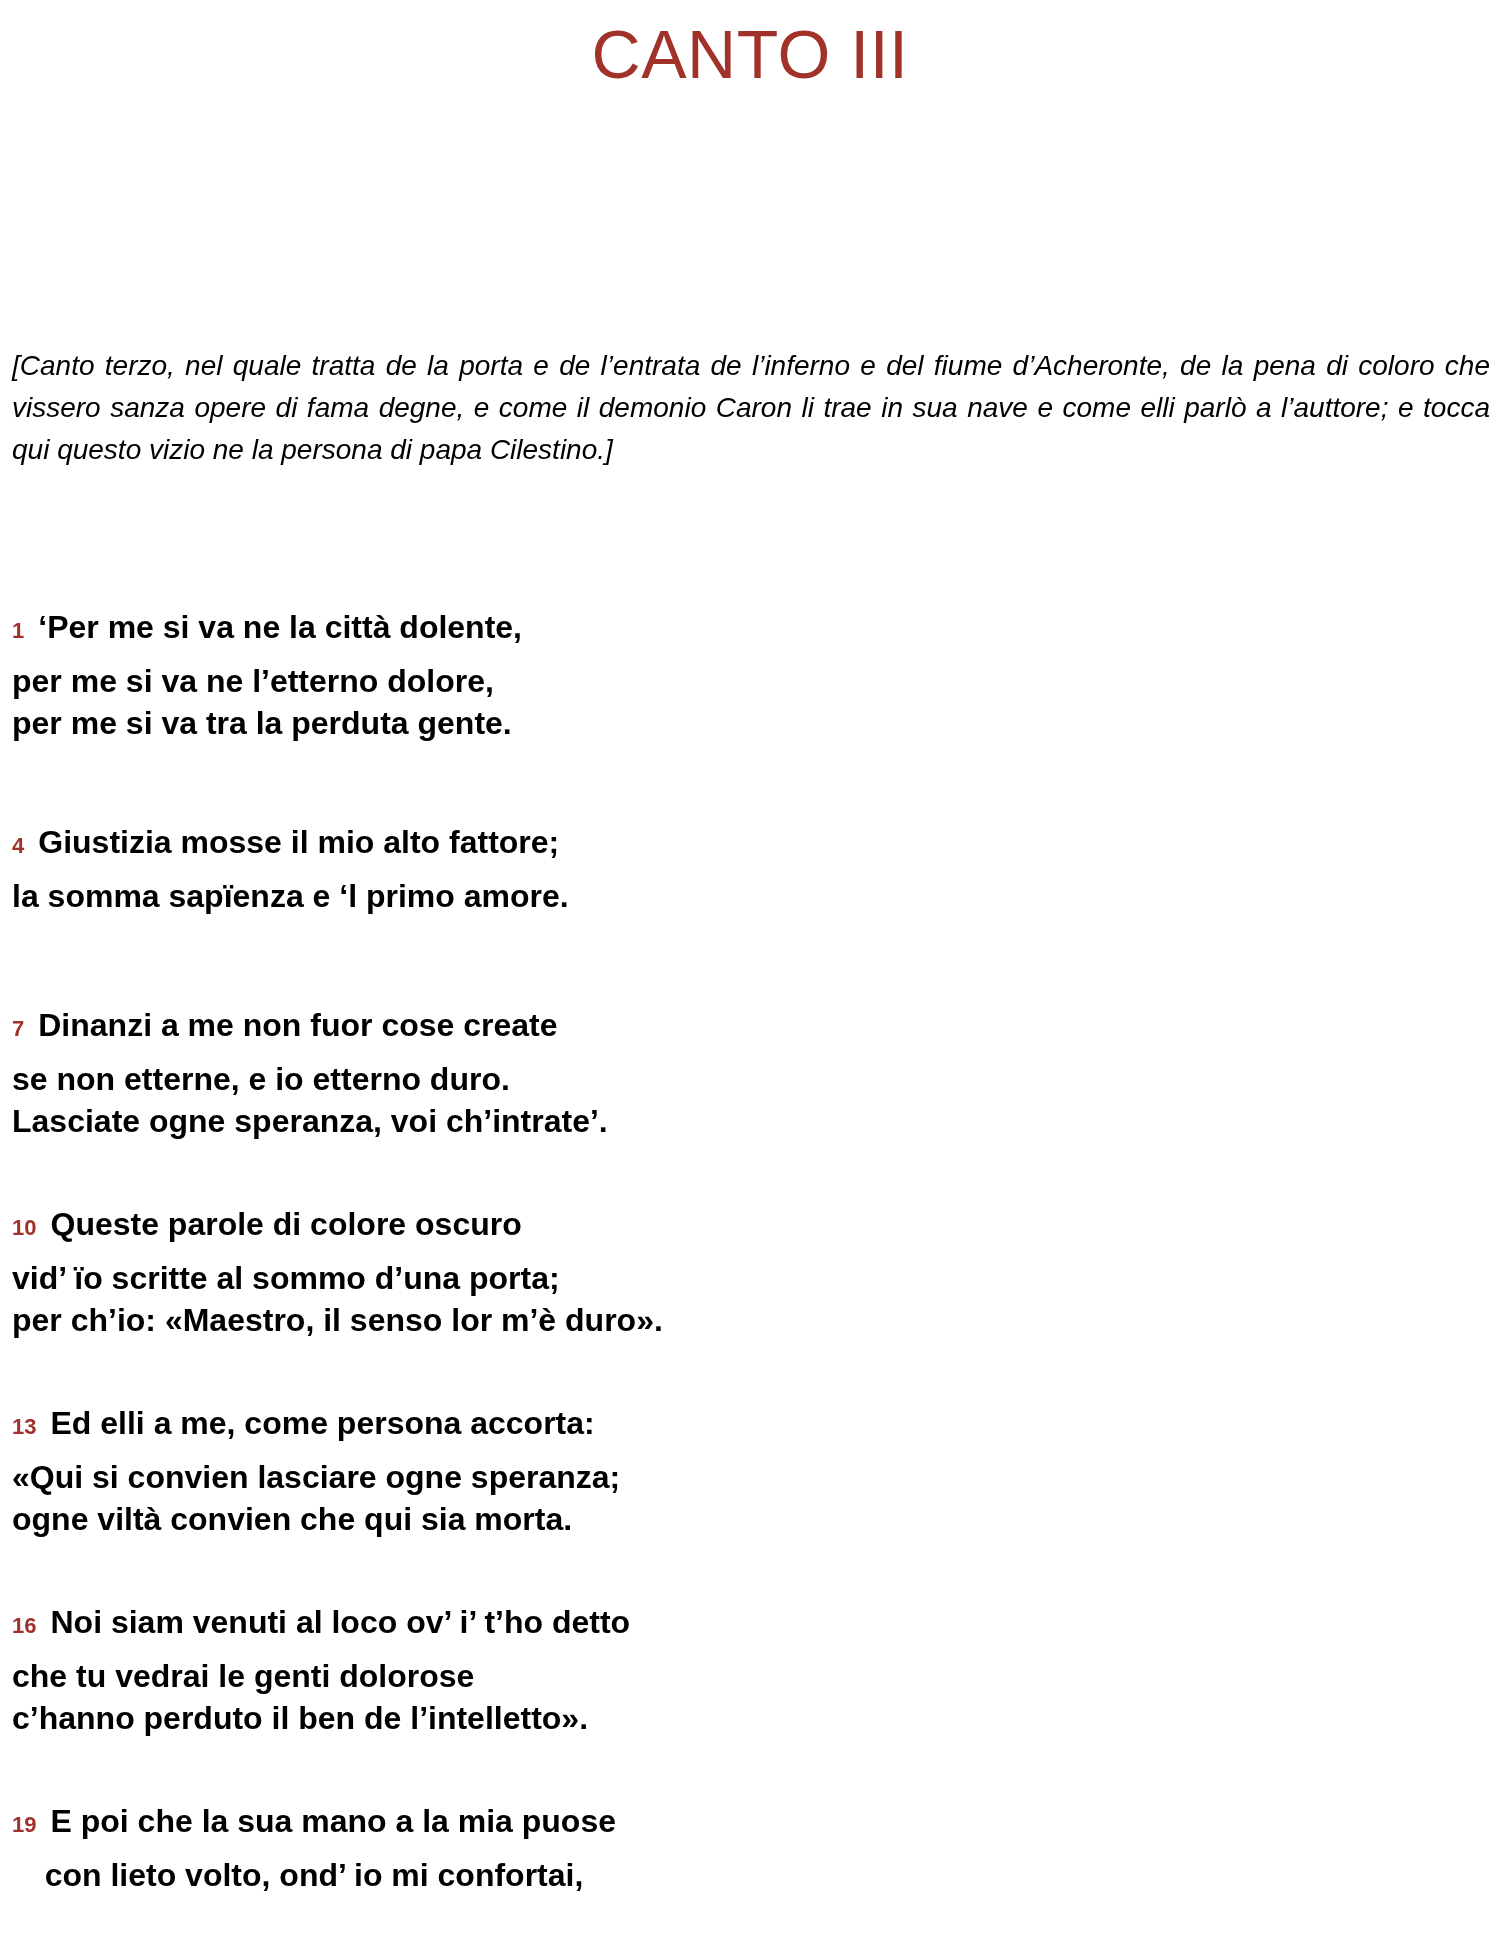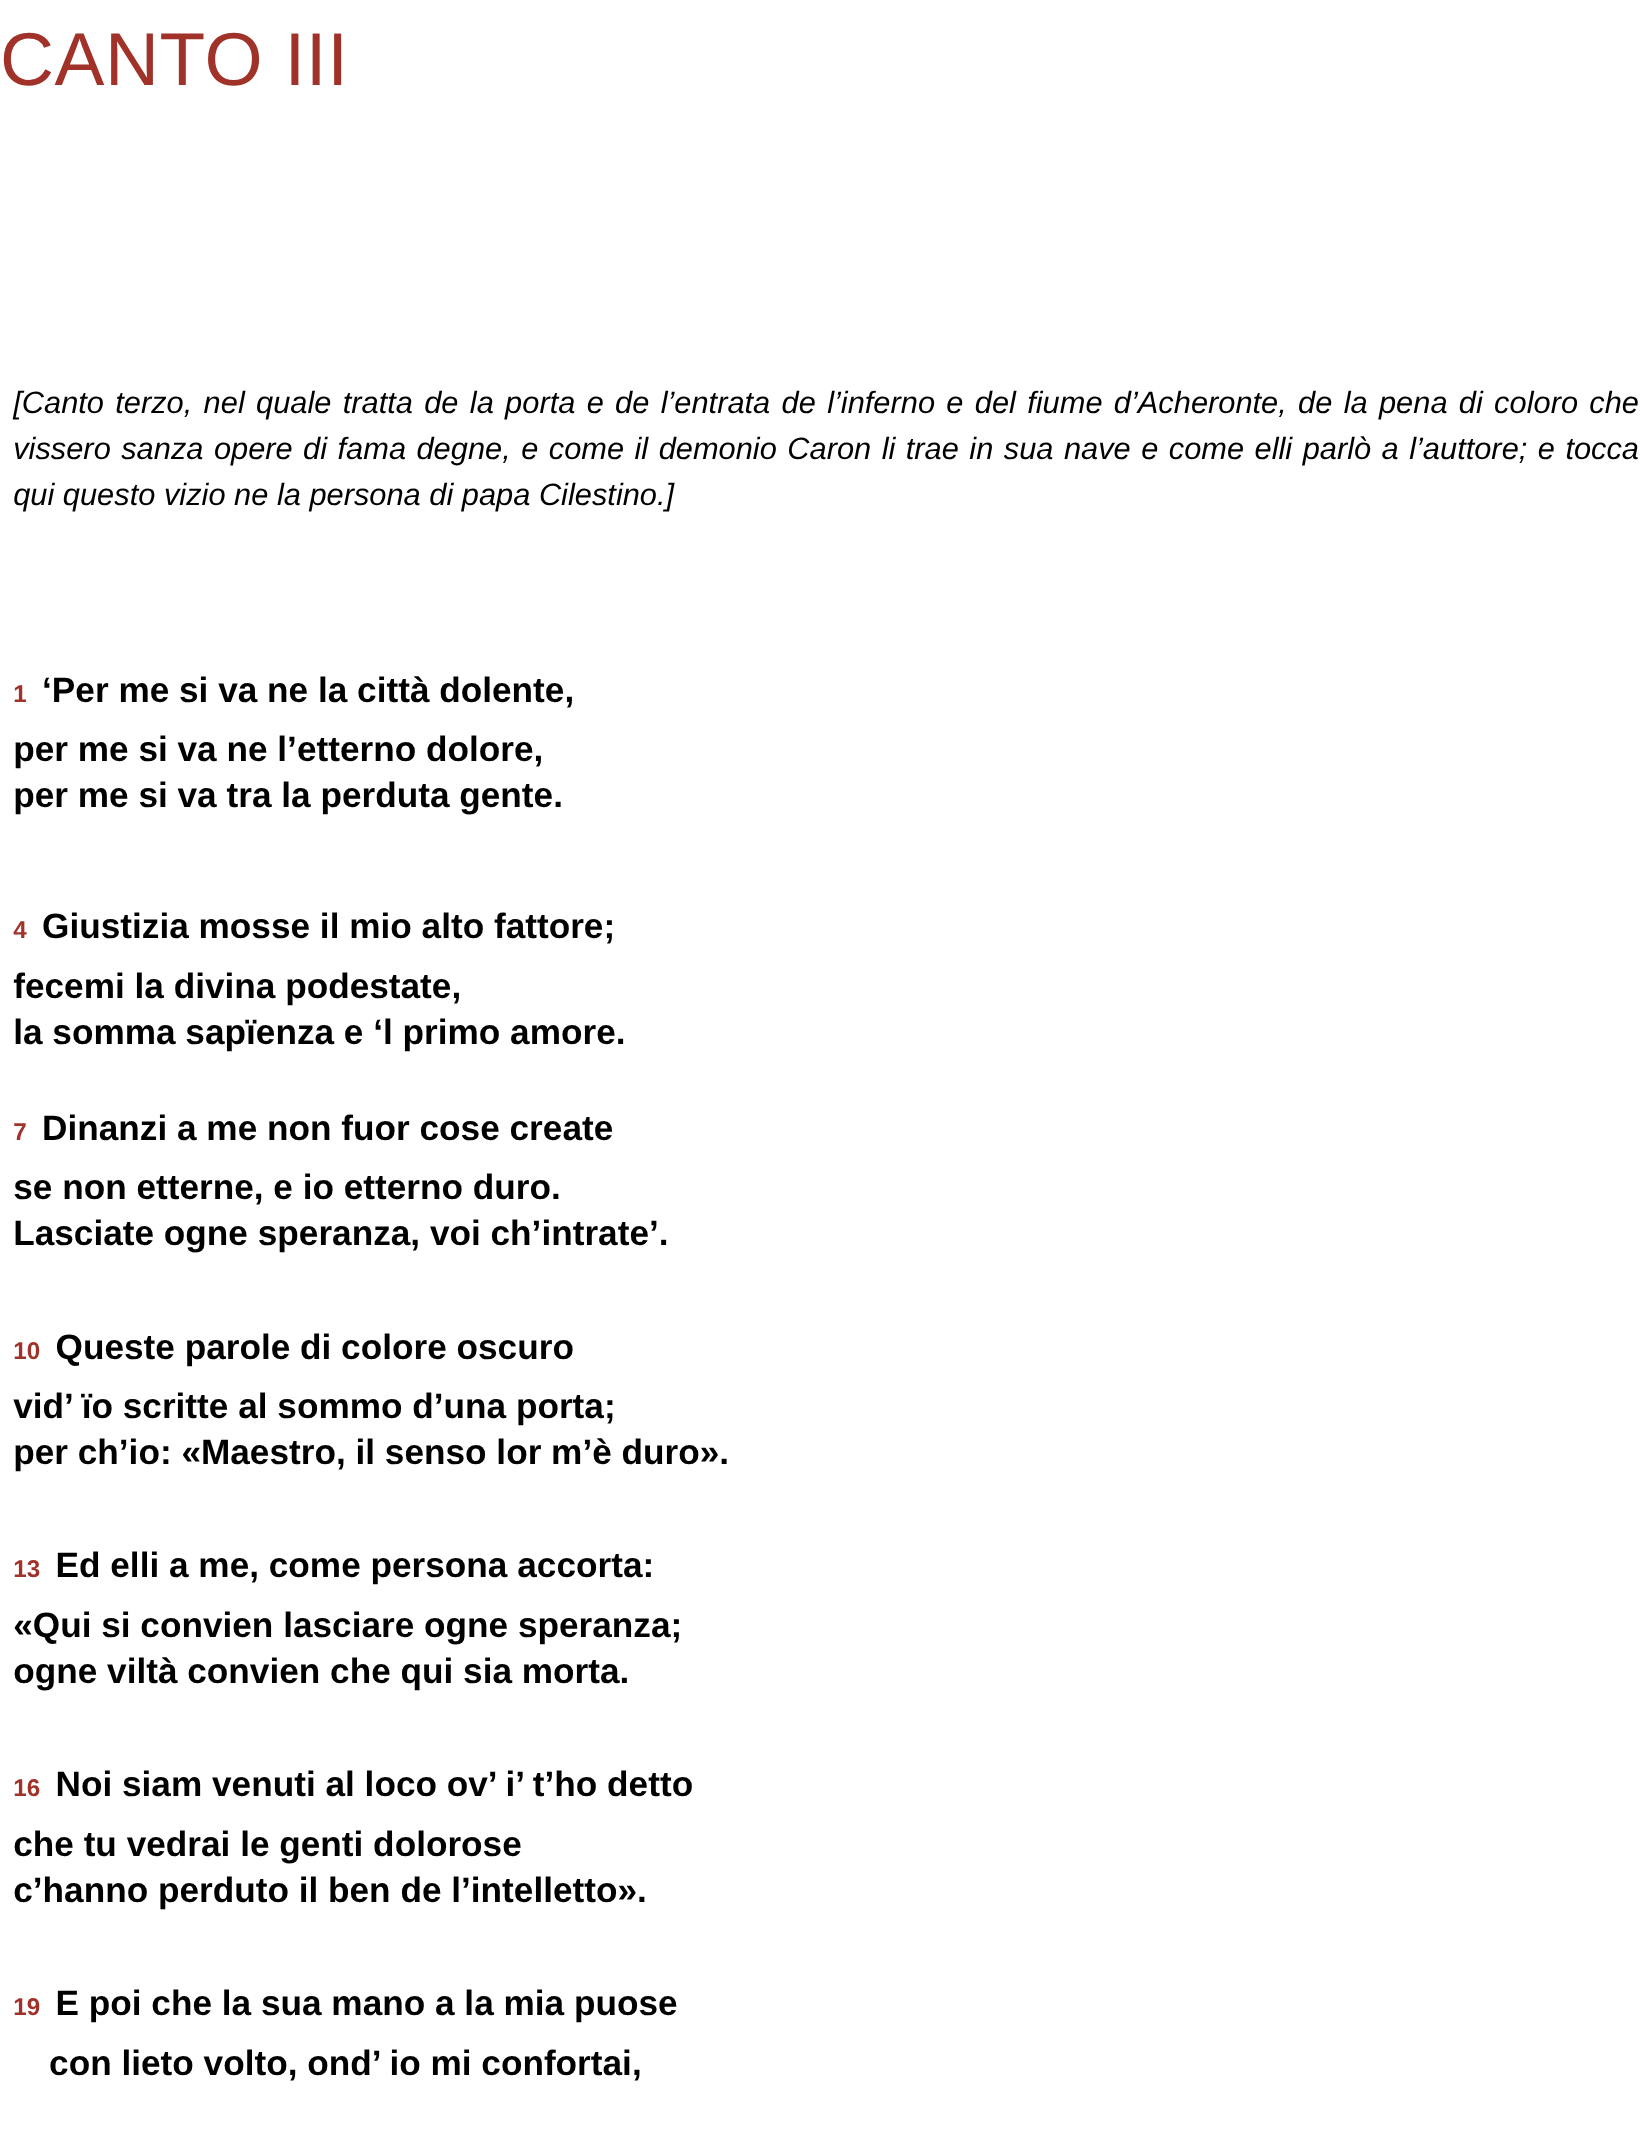--- a/index.html
+++ b/index.html
@@ -13,21 +13,21 @@
       position: relative;
       overflow: hidden;
       font-family: "Liberation Sans", sans-serif;
       color: #000000;
     }
     .title {
       position: absolute;
       left: 0;
       top: 14px;
       width: 1500px;
-      text-align: left;
+      text-align: center;
       font-size: 68px;
       line-height: 80px;
       color: #a0322a;
       font-weight: normal;
       margin: 0;
       letter-spacing: 0.5px;
     }
     .argument {
       position: absolute;
       left: 12px;
@@ -69,21 +69,20 @@
 <p class="argument">[Canto terzo, nel quale tratta de la porta e de l’entrata de l’inferno e del fiume d’Acheronte, de la pena di coloro che vissero sanza opere di fama degne, e come il demonio Caron li trae in sua nave e come elli parlò a l’auttore; e tocca qui questo vizio ne la persona di papa Cilestino.]</p>
 
 <div class="tercet" style="top:606px;">
   <span class="line first-line"><span class="verse-num">1</span><span>‘Per me si va ne la città dolente,</span></span>
   <span class="line">per me si va ne l’etterno dolore,</span>
   <span class="line">per me si va tra la perduta gente.</span>
 </div>
 
 <div class="tercet" style="top:805px;margin-top:16px;">
   <span class="line first-line"><span class="verse-num">4</span><span>Giustizia mosse il mio alto fattore;</span></span>
-  <span class="line">fecemi la divina podestate,</span>
   <span class="line">la somma sapïenza e ‘l primo amore.</span>
 </div>
 
 <div class="tercet" style="top:1004px;">
   <span class="line first-line"><span class="verse-num">7</span><span>Dinanzi a me non fuor cose create</span></span>
   <span class="line">se non etterne, e io etterno duro.</span>
   <span class="line">Lasciate ogne speranza, voi ch’intrate’.</span>
 </div>
 
 <div class="tercet" style="top:1203px;">

